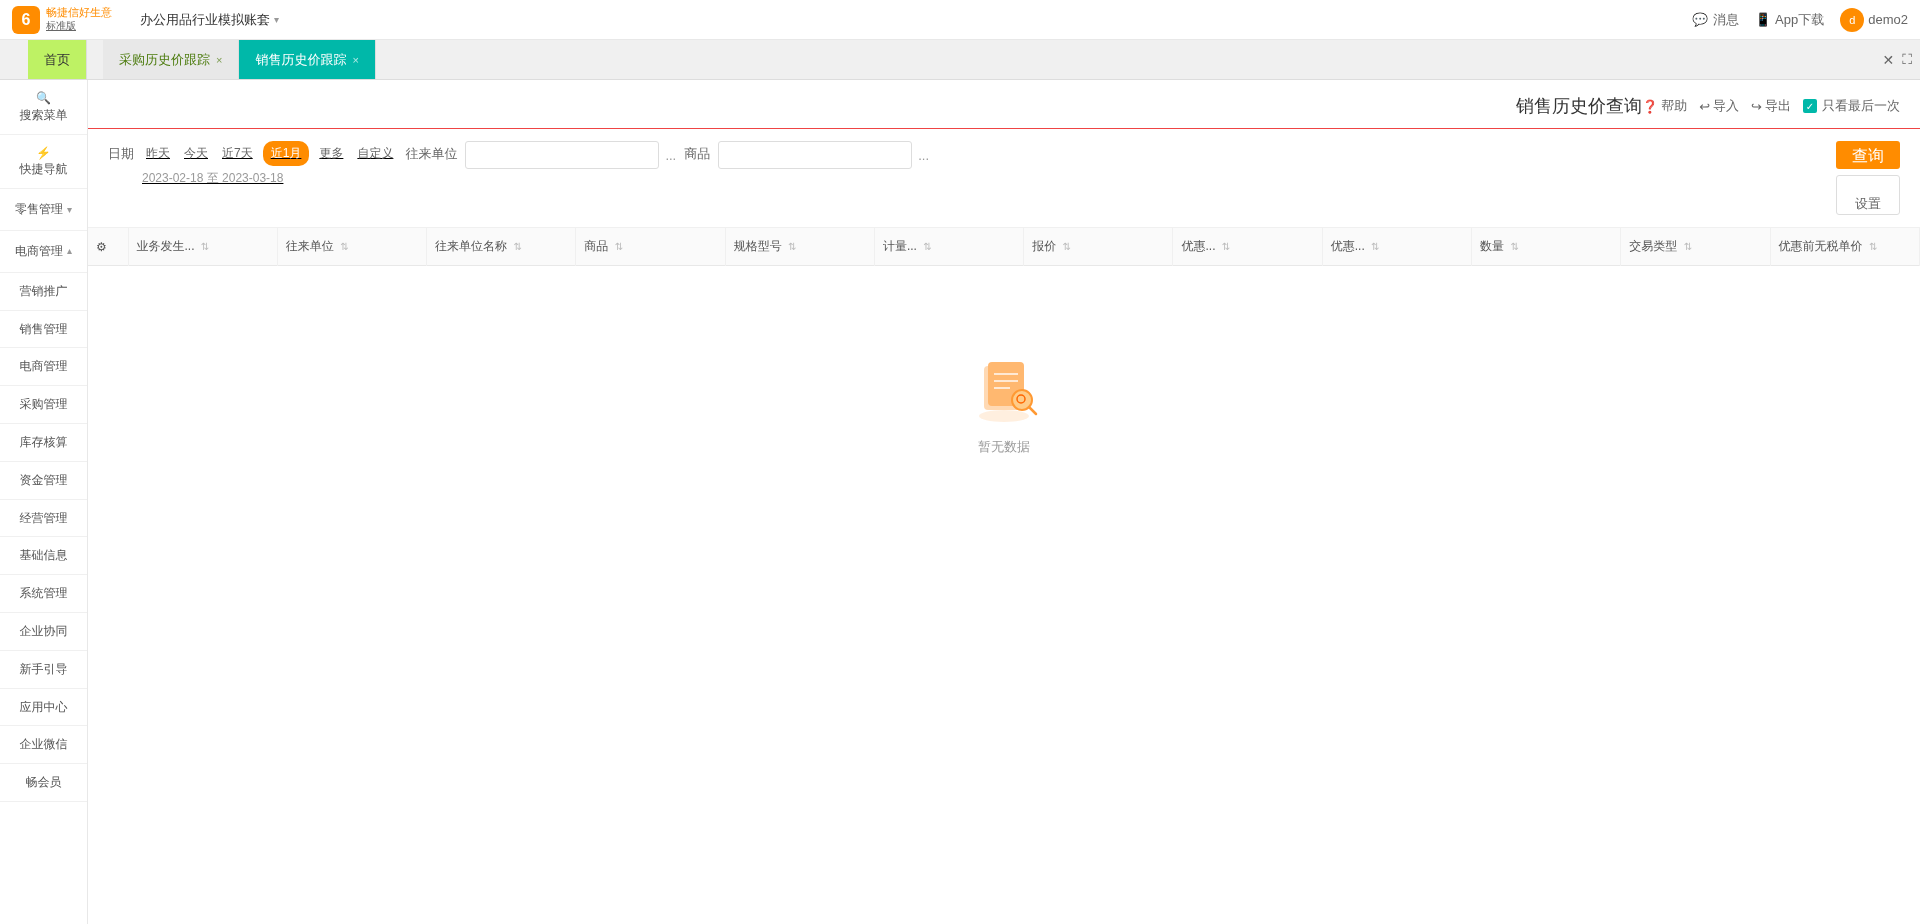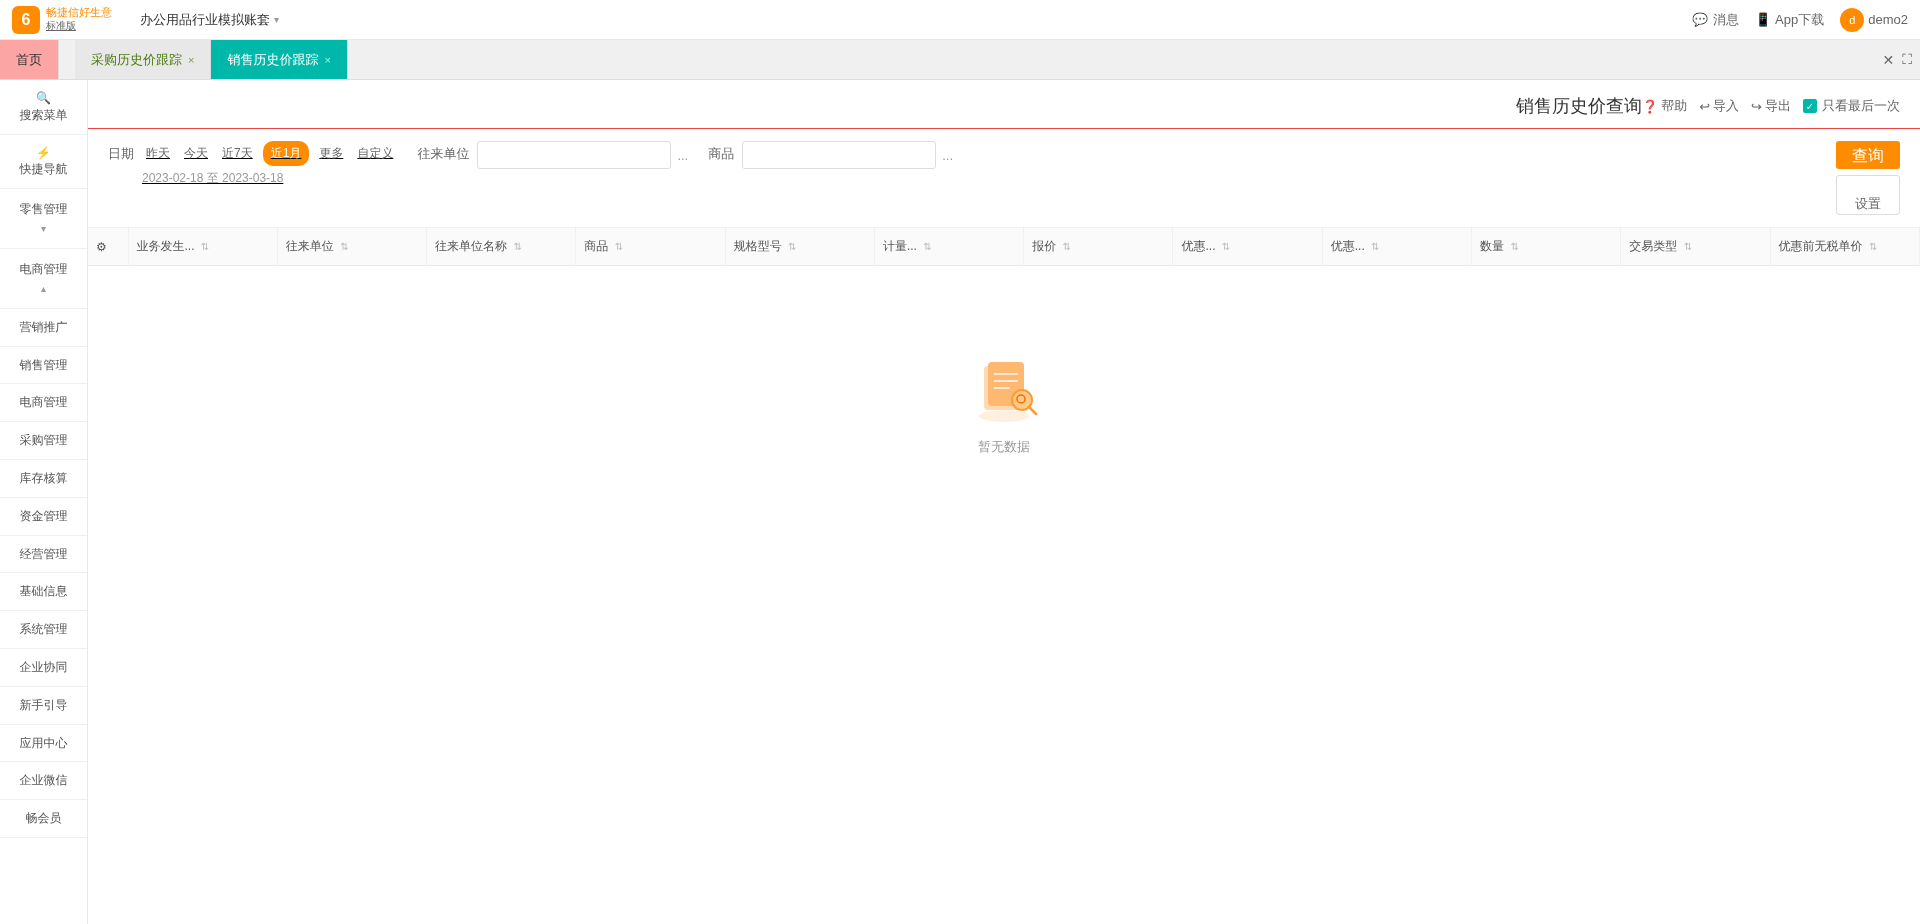--- a/index.html
+++ b/index.html
@@ -38,21 +38,21 @@
       display: flex;
       align-items: center;
       padding: 0 16px;
       gap: 6px;
       cursor: pointer;
       font-size: 13px;
       color: #666;
       border-right: 1px solid #ddd;
       white-space: nowrap;
     }
-    .tab.home { background: #fca5a5; color: #333; }
+    .tab.home { background: #bef264; color: #333; margin-left: 28px; }
     .tab.active { background: #00b8a9; color: white; }
     .tab.inactive { background: #e8e8e8; color: #4d7c0f; margin-left: 16px; }
     .tab-close { font-size: 11px; cursor: pointer; opacity: 0.7; }
     .tab-bar-actions { margin-left: auto; display: flex; align-items: center; padding: 0 8px; gap: 8px; }
     .tab-action-btn { color: #666; cursor: pointer; font-size: 14px; }
 
     
     .main-layout { display: flex; flex: 1; overflow: hidden; }
 
     
@@ -69,21 +69,21 @@
       flex-direction: column;
       align-items: center;
       padding: 10px 4px;
       cursor: pointer;
       color: #555;
       font-size: 12px;
       border-bottom: 1px solid #f0f0f0;
       text-align: center;
       line-height: 1.4;
     }
-    .sidebar-item.has-sub { flex-direction: column; justify-content: center; gap: 4px; padding: 12px 8px; }
+    .sidebar-item.has-sub { flex-direction: row; justify-content: center; gap: 4px; padding: 12px 8px; }
     .sidebar-item .sub-arrow { font-size: 10px; color: #999; }
 
     
     .content-area { flex: 1; display: flex; flex-direction: column; overflow: hidden; background: #fff; }
 
     
     .page-header {
       padding: 14px 20px 10px;
       border-bottom: 1px solid #ef4444;
       display: flex;
@@ -95,21 +95,21 @@
     .page-action { display: flex; align-items: center; gap: 3px; cursor: pointer; }
     .checkbox-area { display: flex; align-items: center; gap: 5px; }
     .checkbox-teal { width: 14px; height: 14px; background: #00b8a9; border-radius: 2px; display: flex; align-items: center; justify-content: center; color: white; font-size: 10px; }
 
     
     .filter-bar {
       padding: 12px 20px;
       border-bottom: 1px solid #f0f0f0;
       display: flex;
       align-items: flex-start;
-      gap: 20px;
+      gap: 8px;
       flex-wrap: wrap;
     }
     .filter-group { display: flex; align-items: flex-start; gap: 8px; }
     .filter-label { color: #666; font-size: 13px; padding-top: 4px; white-space: nowrap; }
     .filter-dates { display: flex; flex-direction: column; gap: 4px; text-decoration: underline; }
     .date-options { display: flex; gap: 6px; align-items: center; }
     .date-btn { font-size: 12px; color: #666; cursor: pointer; padding: 2px 4px; border-radius: 3px; }
     .date-btn.active { background: #ff8c00; color: white; border-radius: 10px; padding: 4px 8px; }
     .date-range { font-size: 12px; color: #999; }
     .filter-input-group { display: flex; align-items: center; gap: 6px; }

